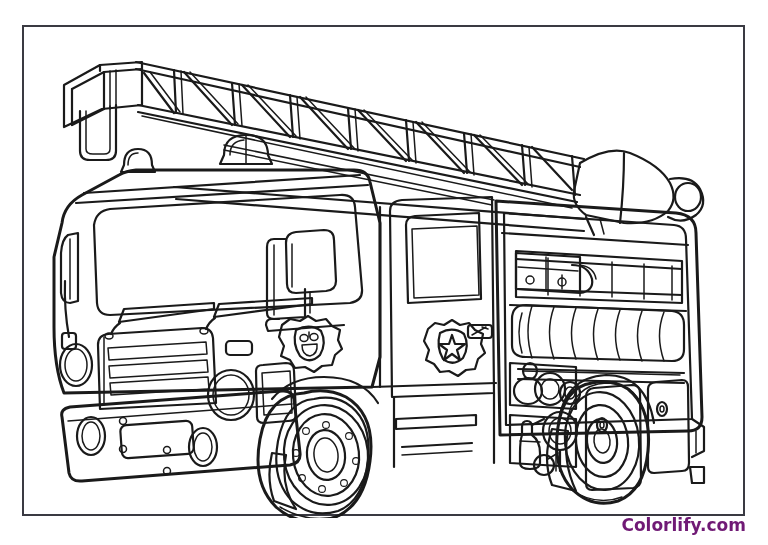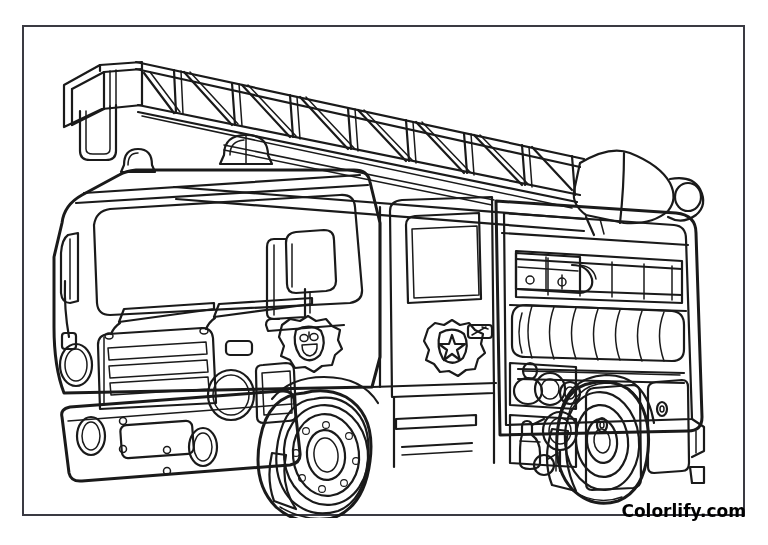--- a/index.html
+++ b/index.html
@@ -34,25 +34,25 @@
     position: absolute;
     left: 0;
     top: 0;
     width: 723px;
     height: 491px;
     display: block;
   }
   #watermark {
     position: absolute;
     right: 22px;
-    bottom: 24px;
+    bottom: 10px;
     font-family: "DejaVu Sans", sans-serif;
     font-size: 17px;
     font-weight: bold;
-    color: #000000;
+    color: #701a75;
     letter-spacing: 0px;
     line-height: 20px;
     white-space: nowrap;
   }
   .ink { fill: none; stroke: #1a1a1a; stroke-linecap: round; stroke-linejoin: round; }
   .w1 { stroke-width: 1.5; }
   .w2 { stroke-width: 2.2; }
   .w3 { stroke-width: 3.0; }
   .thin { stroke-width: 1.1; }
 </style>

